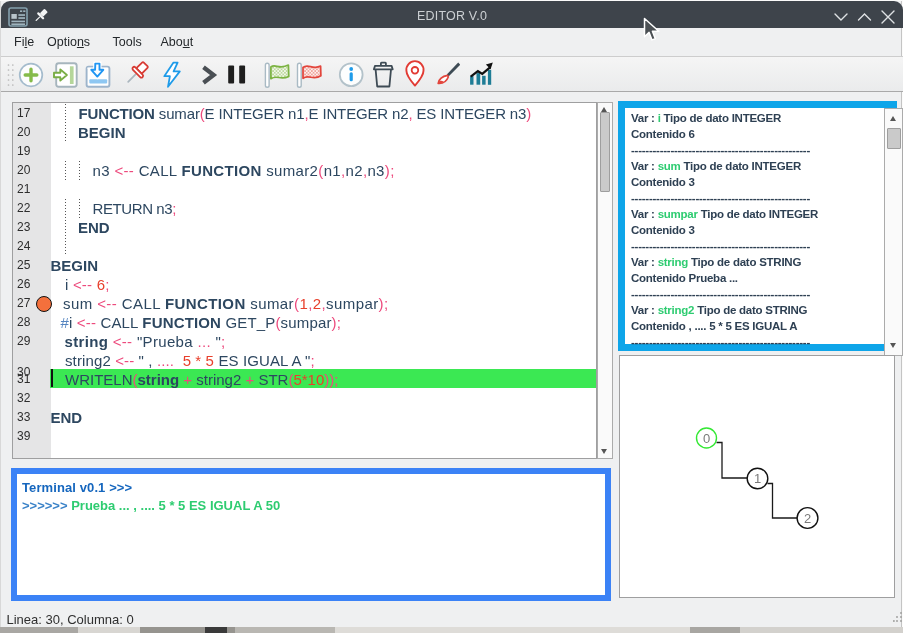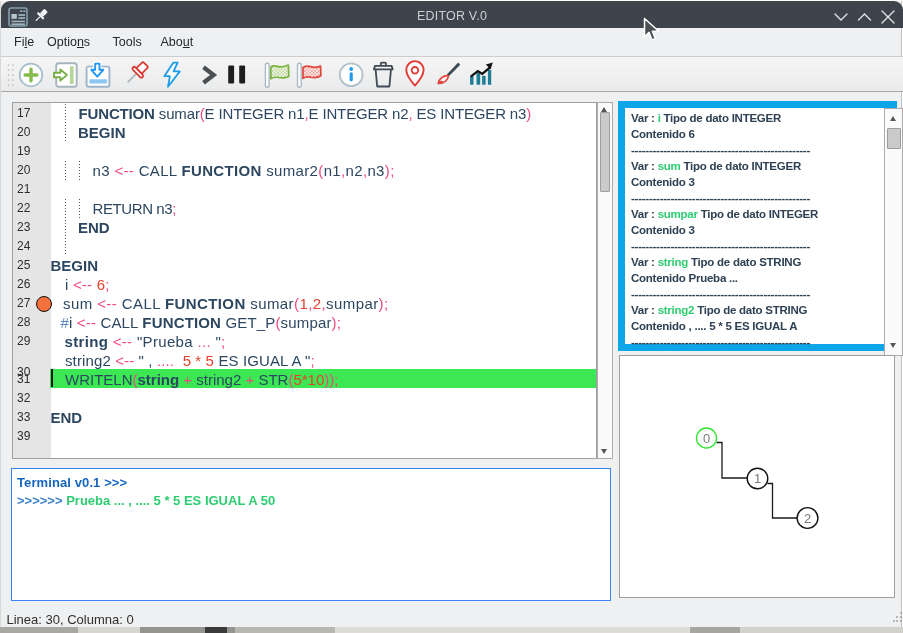--- a/index.html
+++ b/index.html
@@ -29,21 +29,21 @@
   .thumb{position:absolute;background:#cacaca;border:1px solid #9e9e9e;box-sizing:border-box;border-radius:1px;}
   .arr{position:absolute;width:0;height:0;}
   .arrup{border-left:3.5px solid transparent;border-right:3.5px solid transparent;border-bottom:5px solid #565656;}
   .arrdn{border-left:3.5px solid transparent;border-right:3.5px solid transparent;border-top:5px solid #565656;}
   
   #varpanel{position:absolute;left:617px;top:100px;width:279px;height:250px;background:#fff;border:7px solid #0ea5e9;box-sizing:border-box;}
   .v{position:absolute;left:6px;font-size:11.5px;line-height:16px;font-weight:bold;color:#2e4053;white-space:pre;letter-spacing:-0.25px;}
   .g{color:#2ecc71;}
   #graphpanel{position:absolute;left:618px;top:354px;width:276px;height:243px;background:#fff;border:1px solid #9f9fa0;box-sizing:border-box;}
   
-  #terminal{position:absolute;left:10px;top:467px;width:600px;height:133px;background:#fff;border:1px solid #3b82f6;box-sizing:border-box;}
+  #terminal{position:absolute;left:10px;top:467px;width:600px;height:133px;background:#fff;border:6px solid #3b82f6;box-sizing:border-box;}
   .t1{position:absolute;left:5px;top:6px;font-size:13px;letter-spacing:0.1px;font-weight:bold;color:#1566be;}
   .t2{position:absolute;left:5px;top:24px;font-size:13px;font-weight:bold;color:#2ecc71;}
   #status{position:absolute;left:5.5px;top:611px;font-size:13px;color:#2f2f2f;}
   #bottomstrip{position:absolute;left:0;top:627px;width:903px;height:6px;background:#d5d3cf;}
 </style></head>
 <body>
 <div id="win">
   <div id="titlebar">
     <div id="title">EDITOR V.0</div>
     <svg class="abs" style="left:7px;top:6px" width="20" height="20" viewBox="0 0 20 20">

